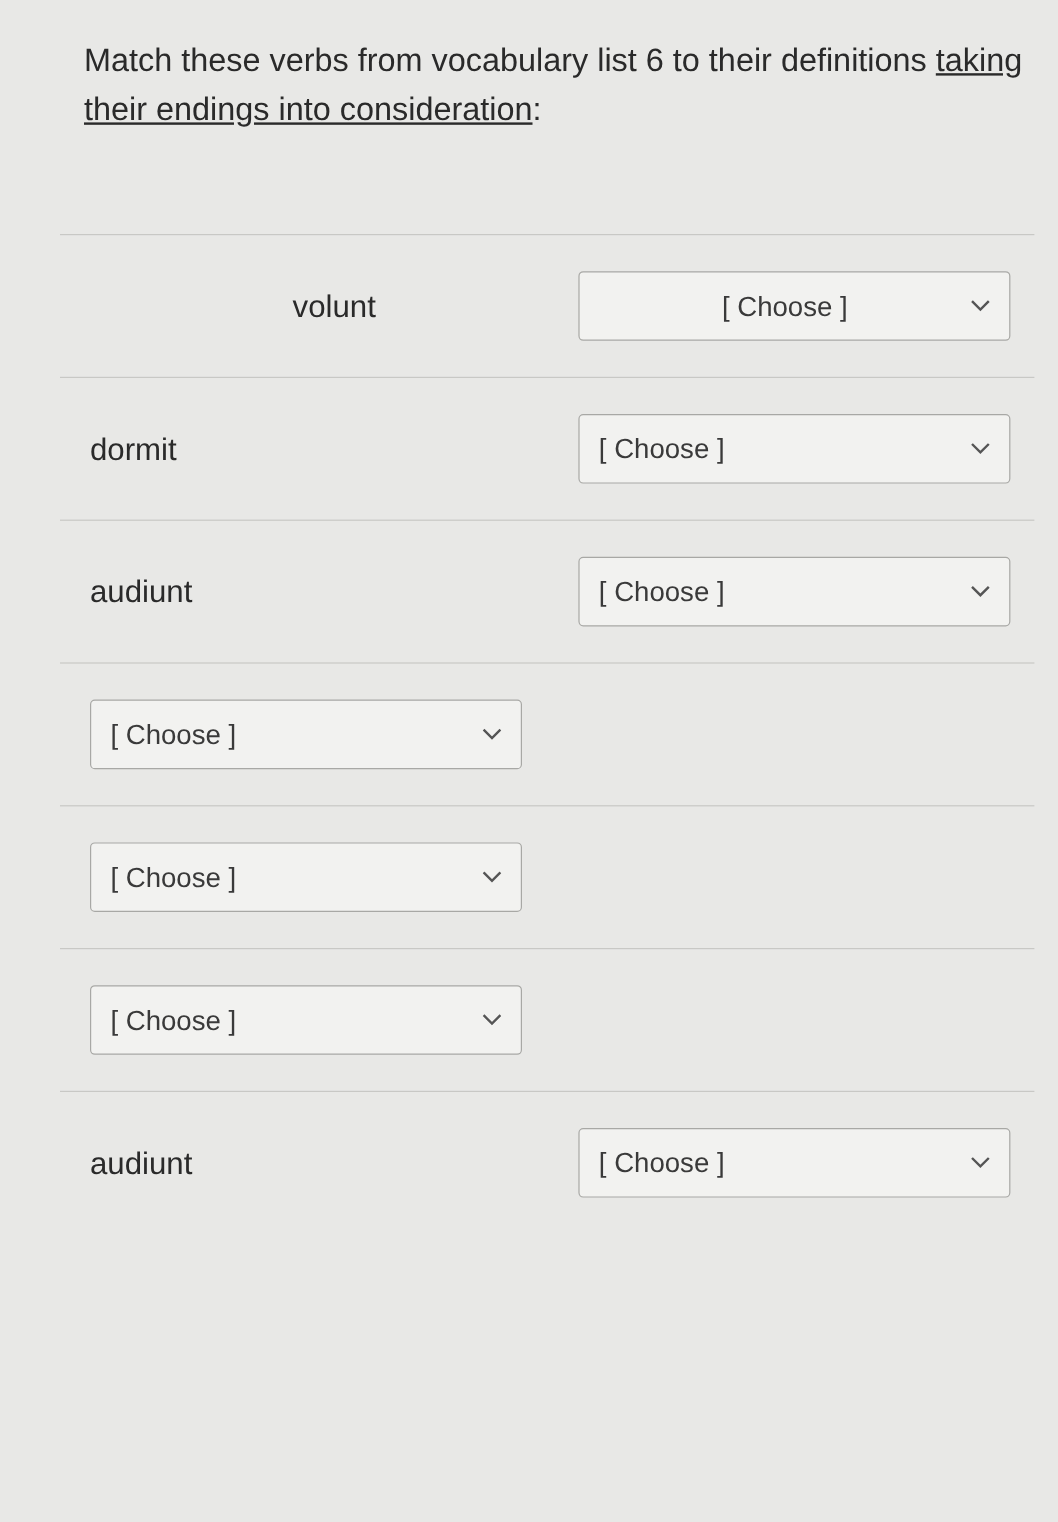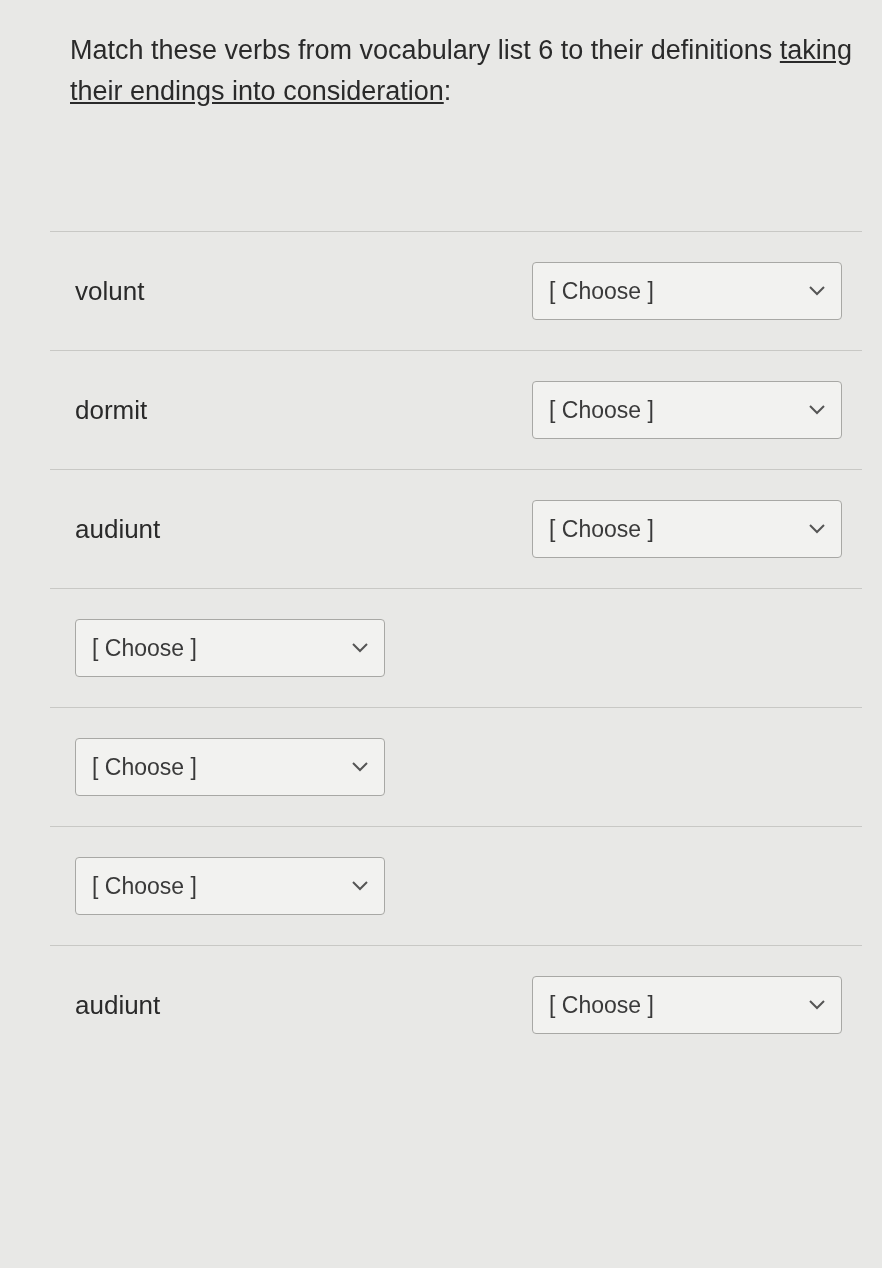--- a/index.html
+++ b/index.html
@@ -15,51 +15,52 @@
       padding: 0;
       color: #2a2a2a;
     }
     .container {
       padding: 30px 20px 30px 50px;
     }
     .question-text {
       font-size: 27px;
       line-height: 1.5;
       color: #2a2a2a;
-      margin-bottom: 120px;
+      margin-bottom: 84px;
       padding-left: 20px;
       padding-right: 10px;
     }
     .underline {
       text-decoration: underline;
     }
     .rows {
       display: flex;
       flex-direction: column;
     }
     .row {
       display: flex;
       align-items: center;
       justify-content: space-between;
       padding: 30px 20px 30px 25px;
       border-top: 1px solid #c8c8c5;
     }
     .row:first-child {
       border-top: 1px solid #c8c8c5;
+      text-align: center;
     }
     .term {
       font-size: 26px;
       color: #2a2a2a;
       flex: 1;
     }
     .select {
       display: flex;
       align-items: center;
       justify-content: space-between;
-      width: 310px;
+      width: 360px;
       height: 58px;
       background: #f2f2f0;
       border: 1px solid #a8a8a5;
       border-radius: 4px;
       padding: 0 16px;
       cursor: pointer;
       font-size: 23px;
       color: #3a3a3a;
     }
     .select-label {

